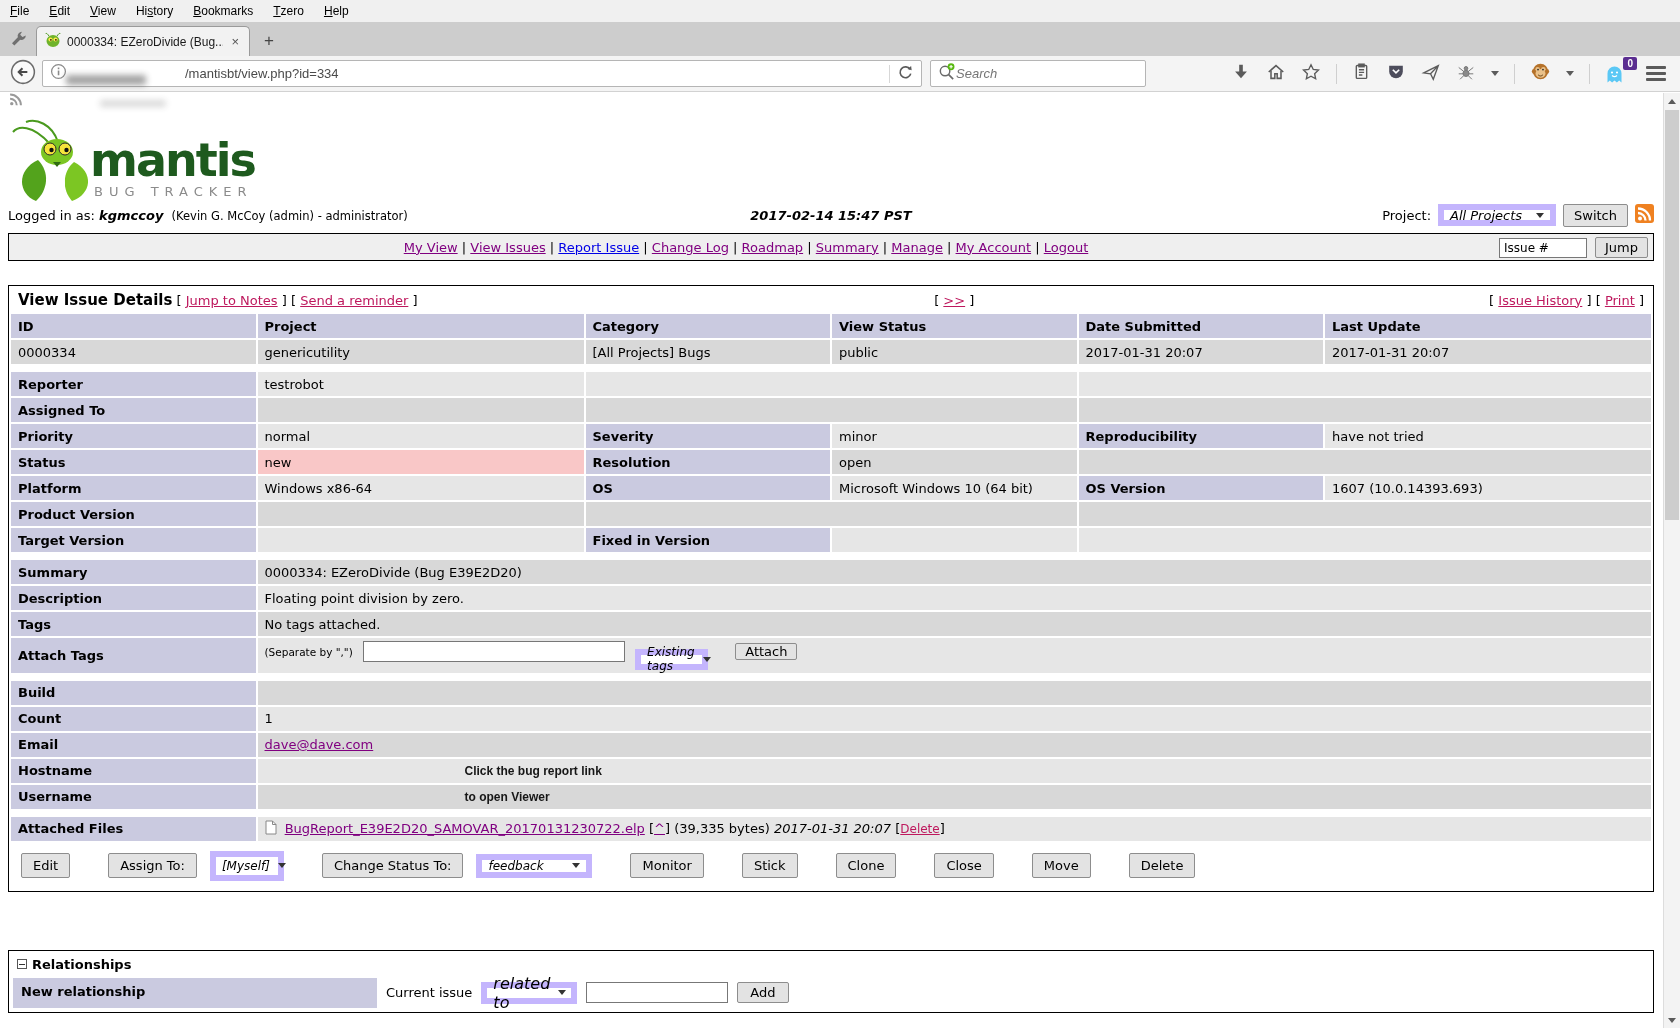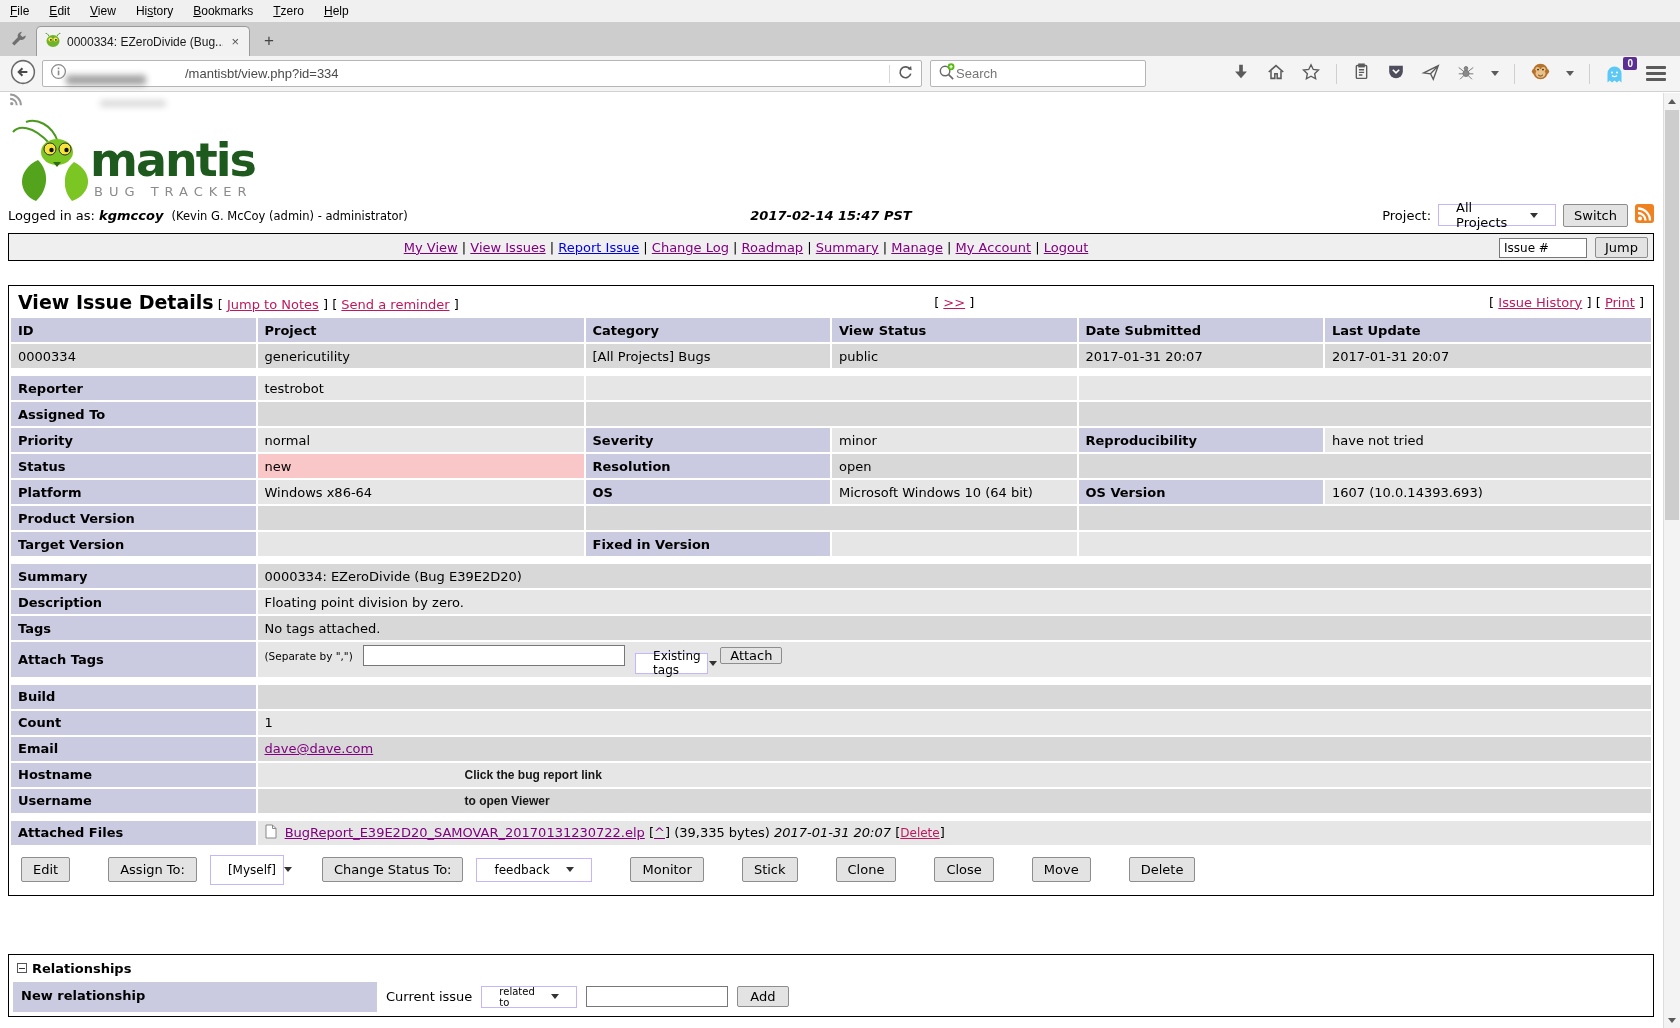--- a/index.html
+++ b/index.html
@@ -23,21 +23,21 @@
              font-size:17px; color:#444; margin:0 0 2px 4px; }
 
   .navtoolbar { height:36px; background:#f4f4f4; border-bottom:1px solid #d2d2d2;
                 display:flex; align-items:center; padding:0 10px; position:relative; }
   .urlbar { width:880px; height:27px; background:#fff; border:1px solid #b5b5b5; border-radius:2px;
             display:flex; align-items:center; padding:0 7px; margin-left:6px; }
   .urltext { margin-left:118px; font-size:13px; color:#4a4a4a; flex:1; }
   .urldiv  { width:1px; height:18px; background:#d7d7d7; margin:0 6px; }
   .searchbox { width:216px; height:27px; background:#fff; border:1px solid #b5b5b5; border-radius:2px;
                display:flex; align-items:center; padding:0 6px; margin-left:8px; }
-  .searchbox input { border:none; outline:none; width:150px; font-size:13px; 
+  .searchbox input { border:none; outline:none; width:150px; font-size:13px; font-style:italic;
                      color:#555; background:transparent; font-family:"Liberation Sans",sans-serif; }
   .tbicons { display:flex; align-items:center; gap:15px; margin-left:auto; padding-right:4px; }
   .tbdiv { width:1px; height:20px; background:#cfcfcf; }
   .caret-down { width:0; height:0; border-left:4px solid transparent; border-right:4px solid transparent;
                 border-top:5px solid #5b5b5b; display:inline-block; }
   .profile { position:relative; width:26px; height:22px; }
   .badge { position:absolute; top:-6px; right:-6px; background:#5b2e91; color:#fff; font-size:10px;
            padding:1px 4px; border-radius:2px; font-weight:bold; }
   .hamburger { width:20px; display:flex; flex-direction:column; gap:3px; }
   .hamburger span { height:3px; background:#5b5b5b; border-radius:1px; }
@@ -47,22 +47,22 @@
 
   
   .page { margin:0 26px 0 8px; font-family:"DejaVu Sans", sans-serif; color:#000; }
   .logo-row { padding-top:8px; height:92px; }
   .login-row { position:relative; display:flex; align-items:center; height:26px; font-size:13px; }
   .login-left  { z-index:1; background:transparent; }
   .uname { font-style:italic; font-weight:bold; }
   .udetail { font-size:11.5px; margin-left:4px; }
   .datetime { position:absolute; left:0; right:0; text-align:center; font-style:italic; font-weight:600; }
   .proj-controls { margin-left:auto; display:flex; align-items:center; gap:7px; z-index:1; }
-  .sel { background:#fff; border:1px solid #c4b5fd; height:22px; display:flex; align-items:center;
-         justify-content:space-between; padding:0 17px; font-size:13px; gap:8px; }
+  .sel { background:#fff; border:6px solid #c4b5fd; height:22px; display:flex; align-items:center;
+         justify-content:space-between; padding:0 6px; font-size:13px; gap:8px;font-style:italic; }
   .sel .caret { width:0; height:0; border-left:4px solid transparent; border-right:4px solid transparent;
                 border-top:5px solid #333; }
   .wbtn { background:#e3e3e3; border:1px solid #8d8d8d; border-radius:2px; font-size:13px;
           padding:3px 10px; font-family:"DejaVu Sans",sans-serif; }
 
   .mantis-nav { margin-top:5px; border:1px solid #000; background:#efefef; height:28px;
                 display:flex; align-items:center; font-size:13px; position:relative; padding:0 8px; }
   .navlinks { flex:1; text-align:center; padding-right:170px; }
   a { cursor:pointer; }
   .navlink { text-decoration:underline; color:#0000e6; }
@@ -74,21 +74,21 @@
 
   table.issue { width:100%; margin-top:24px; border-collapse:separate; border-spacing:2px;
                 background:#fff; border:1px solid #000; font-size:13px; }
   table.issue td { padding:3px 7px; height:24px; vertical-align:middle; }
   td.cat { background:#cacae0; font-weight:bold; }
   tr.light td.v { background:#e6e6e6; }
   tr.dark  td.v { background:#d8d8d8; }
   td.pink { background:#f9c7c7 !important; }
   tr.sp td { height:4px; padding:0; background:#fff; }
   tr.trow td { background:#fff; }
-  .ttl { font-weight:bold; font-size:19px;margin-top:11px; }
+  .ttl { font-weight:bold; font-size:15px;margin-top:11px; }
   .blue { color:#be185d; text-decoration:underline; }
   .purple { color:#800080; text-decoration:underline; }
   .tcenter { text-align:center; }
   .tright { text-align:right; }
   .hint { font-size:10.5px; margin-right:6px; }
   .tag-input { width:262px; height:21px; border:1px solid #777; }
   .annot { margin-left:200px; font-size:12px; font-weight:600; color:#161616;
            font-family:"Liberation Sans",sans-serif; }
   .fmeta { font-style:italic; }
   .btnrow { padding:8px 10px !important; }
@@ -439,21 +439,21 @@
     </tr>
     <tr class="light">
       <td class="cat">Attach Tags</td>
       <td class="v" colspan="5">
         <span class="hint">(Separate by ",")</span>
         <input class="tag-input" style="">
         <span class="sel" style="display:inline-flex;width:73px;height:21px;margin-left:6px">
           <span style="font-size:12px">Existing tags</span>
               <span class="caret"></span>
         </span>
-        <button class="btn" style="padding:0 9px;margin-left:8px">Attach</button>
+        <button class="btn" style="padding:0 9px;margin-left:23px">Attach</button>
       </td>
     </tr>
     <tr class="sp">
           <td colspan="6"></td>
         </tr>
     <tr class="dark">
       <td class="cat">Build</td>
       <td class="v" colspan="5"></td>
     </tr>
     <tr class="light">
@@ -528,21 +528,21 @@
   <div class="relbox">
     <div class="relhead">
       <span class="collapse-icon"></span>
       <b>Relationships</b>
     </div>
     <div class="relrow">
       <div class="relcat">New relationship</div>
       <div class="relctrls">
         <span>Current issue</span>
         <span class="sel" style="width:96px;height:22px">
-          <span style="font-size:10px">related to</span>
+          <span style="font-size:16px">related to</span>
             <span class="caret"></span>
         </span>
         <input class="inline" style="width: 142px;">
         <button class="btn" style="padding:2px 12px">Add</button>
       </div>
     </div>
   </div>
 
 </div>
 

